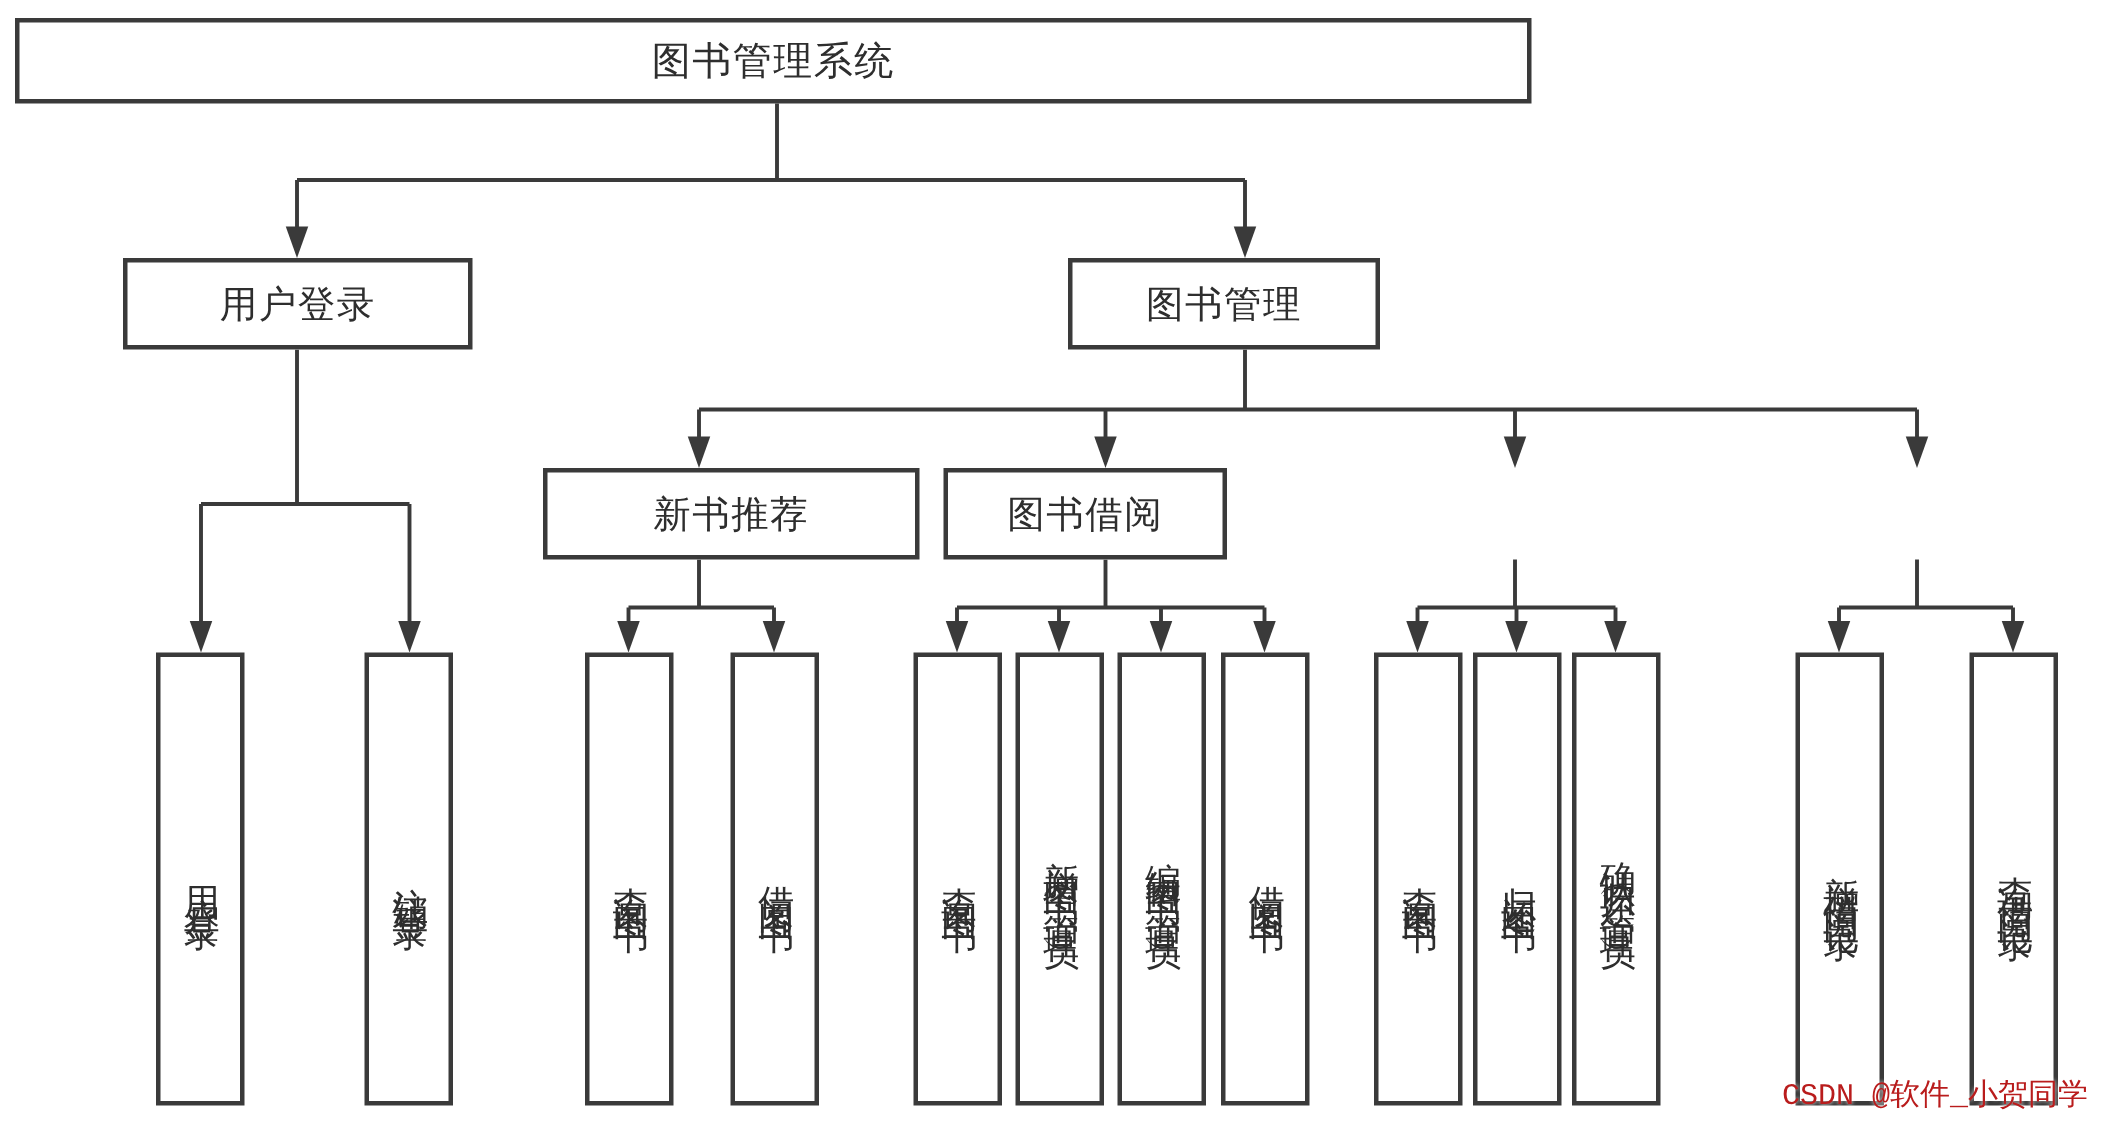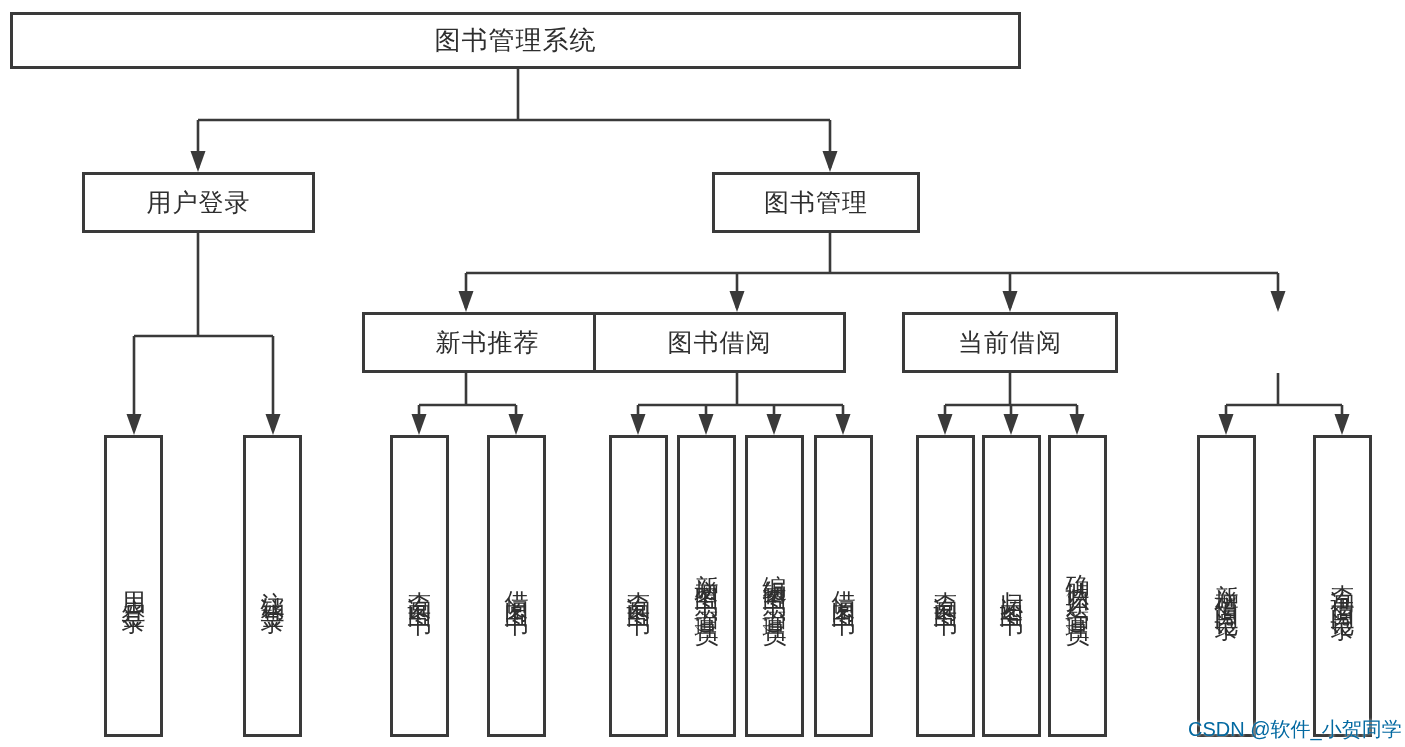--- a/index.html
+++ b/index.html
@@ -14,22 +14,22 @@
     text-align:center;
   }
   .node.root{font-size:26px;letter-spacing:1px;}
   .node.branch{font-size:25px;letter-spacing:1px;}
   .node.leaf{width:59px;top:435px;height:302px;}
   .leaf .vtext{
     writing-mode:vertical-rl;font-size:24px;letter-spacing:7px;line-height:1;
     white-space:nowrap;
   }
   #watermark{
-    position:absolute;left:1188px;top:716px;font-size:20px;color:#0369a1;
-    text-shadow:0 0 3px #ffffff;white-space:nowrap;z-index:5;
+    position:absolute;left:1188px;top:716px;font-size:20px;color:#b91c1c;
+    text-shadow:0 0 3px #ffffff;white-space:nowrap;z-index:5;font-family:Liberation Mono, monospace;
   }
 </style>
 </head>
 <body>
 
 <div id="stage">
 
   <svg id="wires" viewBox="0 0 1405 747" xmlns="http://www.w3.org/2000/svg">
     <g stroke="#3a3a3a" stroke-width="2.6" fill="none">
 
@@ -103,25 +103,22 @@
   <div class="node branch" style="left:82px;top:172px;width:233px;height:61px">
     <span>用户登录</span>
   </div>
   <div class="node branch" style="left:712px;top:172px;width:208px;height:61px">
     <span>图书管理</span>
   </div>
 
   <div class="node branch" style="left:362px;top:312px;width:251px;height:61px">
     <span>新书推荐</span>
   </div>
-  <div class="node branch" style="left:593px;top:312px;width:253px;height:61px">
+  <div class="node branch" style="left:629px;top:312px;width:189px;height:61px">
     <span>图书借阅</span>
-  </div>
-  <div class="node branch" style="left:902px;top:312px;width:216px;height:61px">
-    <span>当前借阅</span>
   </div>
 
   <div class="node leaf" style="left:104px">
     <span class="vtext">用户登录</span>
   </div>
   <div class="node leaf" style="left:243px">
     <span class="vtext">注销登录</span>
   </div>
 
   <div class="node leaf" style="left:390px">

